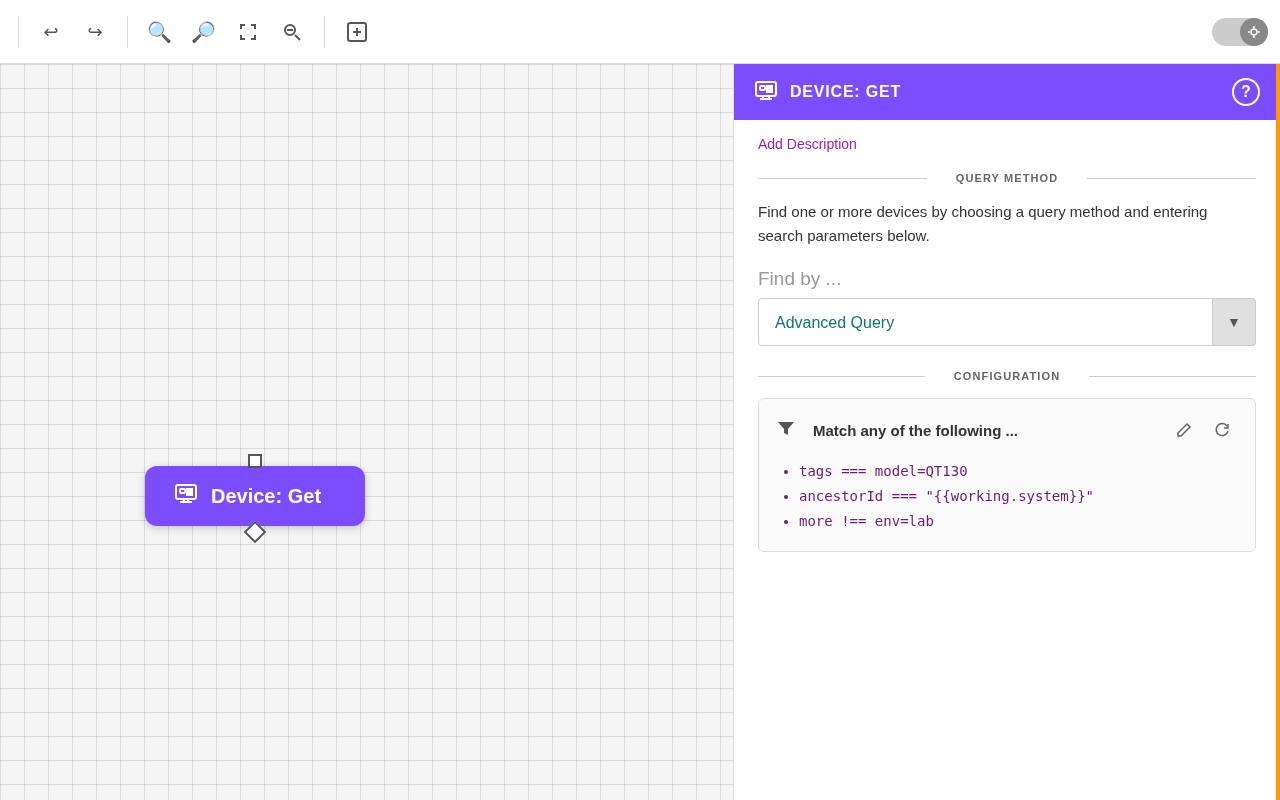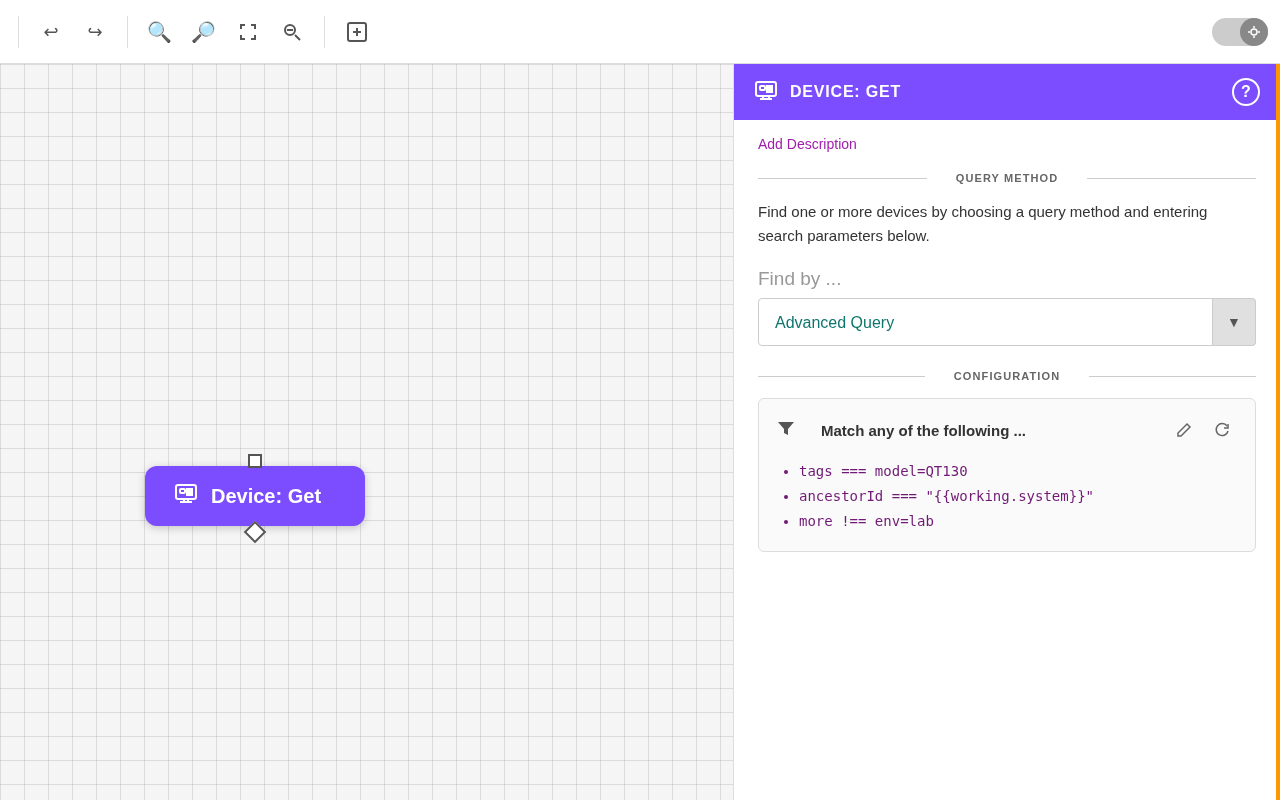--- a/index.html
+++ b/index.html
@@ -291,21 +291,21 @@
     }
     .config-box-header {
       display: flex;
       align-items: center;
       justify-content: space-between;
       margin-bottom: 14px;
     }
     .config-box-title-row {
       display: flex;
       align-items: center;
-      gap: 26px;
+      gap: 18px;
     }
     .filter-icon {
       color: #555;
       font-size: 18px;
     }
     .config-box-title {
       font-size: 15px;
       font-weight: 600;
       color: #333;
     }

